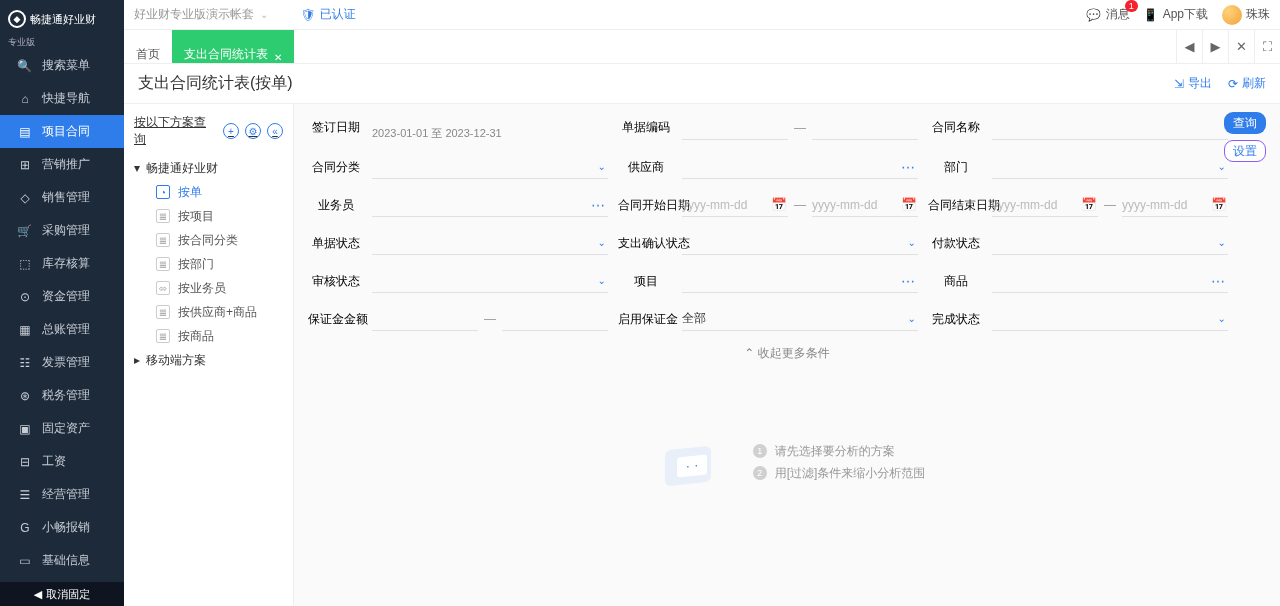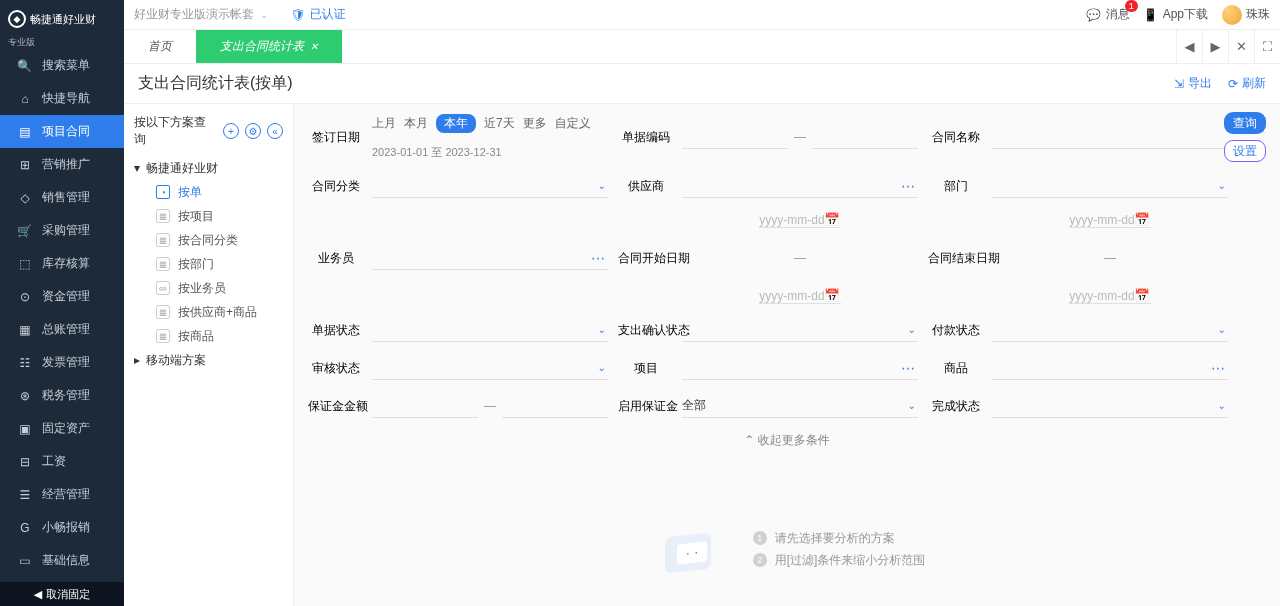--- a/index.html
+++ b/index.html
@@ -8,62 +8,62 @@
 .sidebar { width: 124px; background: #1d2a3a; color: #c7cdd4; display: flex; flex-direction: column; }
 .logo { height: 38px; display: flex; align-items: center; padding-left: 8px; gap: 4px; font-size: 11px; color: #fff; }
 .logo-icon { width: 18px; height: 18px; border: 2px solid #fff; border-radius: 50%; display: flex; align-items: center; justify-content: center; font-size: 9px; }
 .logo-sub { font-size: 9px; color: #aab; margin-top: -2px; padding-left: 8px; }
 .nav { flex: 1; overflow: hidden; }
 .nav-item { height: 33px; display: flex; align-items: center; padding-left: 18px; gap: 10px; cursor: pointer; color: #c7cdd4; }
 .nav-item.active { background: #2f7deb; color: #fff; }
 .nav-item .ico { width: 14px; height: 14px; display: flex; align-items: center; justify-content: center; font-size: 12px; }
 .pin { height: 24px; background: #0e1520; color: #fff; display: flex; align-items: center; justify-content: center; gap: 4px; font-size: 11px; }
 .main { flex: 1; display: flex; flex-direction: column; }
-.topbar { height: 30px; border-bottom: 1px solid #eee; display: flex; align-items: center; padding: 0 10px; gap: 10px; }
+.topbar { height: 30px; border-bottom: 1px solid #eee; display: flex; align-items: center; padding: 0 10px; gap: 20px; }
 .tenant { color: #999; font-size: 12px; display: flex; align-items: center; gap: 6px; }
 .chev { color: #bbb; font-size: 10px; }
 .verified { color: #2f7deb; display: flex; align-items: center; gap: 4px; margin-left: 12px; }
 .top-right { margin-left: auto; display: flex; align-items: center; gap: 14px; color: #555; }
 .msg { position: relative; display: flex; align-items: center; gap: 4px; }
 .badge { position: absolute; top: -6px; right: -8px; background: #f5222d; color: #fff; border-radius: 8px; font-size: 9px; padding: 0 4px; line-height: 12px; }
 .avatar { width: 20px; height: 20px; border-radius: 50%; background: radial-gradient(circle at 30% 30%, #ffd27a, #f2a23a); }
 .tabs { height: 34px; border-bottom: 1px solid #eee; display: flex; align-items: stretch; }
-.tab { padding: 0 24px; display: flex; align-items: center; gap: 6px; font-size: 12px; color: #555; cursor: pointer; font-style: italic; }
+.tab { padding: 0 12px; display: flex; align-items: flex-end; gap: 6px; font-size: 12px; color: #555; cursor: pointer; }
 .tab.active { background: #2ecc71; color: #fff; }
 .tab .close { font-size: 10px; }
 .tab-tools { margin-left: auto; display: flex; align-items: center; }
 .tab-tool { width: 26px; height: 100%; display: flex; align-items: center; justify-content: center; border-left: 1px solid #eee; color: #666; cursor: pointer; font-size: 13px; }
 .page-head { height: 40px; display: flex; align-items: center; padding: 0 14px; border-bottom: 1px solid #f0f0f0; }
 .page-title { font-size: 16px; color: #333; }
 .page-actions { margin-left: auto; display: flex; align-items: center; gap: 16px; color: #2f7deb; font-size: 12px; }
 .page-actions .act { display: flex; align-items: center; gap: 4px; cursor: pointer; }
 .body { flex: 1; display: flex; background: #fafafa; }
 .scheme { width: 170px; background: #fff; border-right: 1px solid #eee; padding: 10px 0; font-size: 12px; }
-.scheme-head { display: flex; align-items: center; padding: 0 10px 8px; gap: 6px; color: #333; }
+.scheme-head { display: flex; align-items: center; padding: 0 10px 8px; gap: 6px; color: #333; text-decoration: underline; }
 .scheme-head-tools { margin-left: auto; display: flex; gap: 6px; }
 .circ { width: 16px; height: 16px; border: 1px solid #2f7deb; border-radius: 50%; color: #2f7deb; display: flex; align-items: center; justify-content: center; font-size: 10px; cursor: pointer; }
 .tree-item { height: 24px; display: flex; align-items: center; padding-left: 18px; gap: 6px; color: #555; cursor: pointer; }
 .tree-parent { padding-left: 10px; color: #333; }
 .tree-leaf { padding-left: 32px; gap: 8px; }
 .tree-leaf.active { color: #2f7deb; }
 .leaf-ico { width: 14px; height: 14px; display: flex; align-items: center; justify-content: center; font-size: 10px; color: #999; border: 1px solid #ccc; border-radius: 2px; }
 .tree-leaf.active .leaf-ico { color: #2f7deb; border-color: #2f7deb; }
 .form-area { flex: 1; padding: 10px 14px; position: relative; }
 .btns { position: absolute; right: 14px; top: 8px; display: flex; flex-direction: column; gap: 6px; }
 .btn { min-width: 42px; height: 22px; border-radius: 9px; display: flex; align-items: center; justify-content: center; font-size: 12px; cursor: pointer; }
 .btn.primary { background: #2f7deb; color: #fff; }
 .btn.ghost { border: 1px solid #8b5cf6; color: #2f7deb; background: #fff; }
 .filters { display: grid; grid-template-columns: 300px 300px 300px; column-gap: 10px; row-gap: 14px; }
 .field { display: flex; align-items: center; }
 .label { width: 64px; text-align: center; color: #000000; font-size: 12px; padding-right: 8px; white-space: nowrap; }
 .control { flex: 1; }
 .select { height: 24px; border-bottom: 1px solid #e0e0e0; display: flex; align-items: center; justify-content: space-between; padding-right: 2px; color: #999; cursor: pointer; }
 .select .val { color: #333; font-size: 12px; }
 .more-dots { color: #2f7deb; letter-spacing: 1px; font-size: 14px; }
-.date-range { display: flex; align-items: center; gap: 23px; flex-direction: column; }
+.date-range { display: flex; align-items: center; gap: 6px; }
 .date-in { flex: 1; height: 24px; border-bottom: 1px solid #e0e0e0; display: flex; align-items: center; justify-content: space-between; color: #bbb; font-size: 12px; }
 .cal-ico { color: #2f7deb; font-size: 13px; }
 .dash { color: #999; }
 .sign-row { grid-column: 1 / span 1; }
 .sign-row .control { display: flex; flex-direction: column; }
 .range-tabs { display: flex; gap: 8px; font-size: 12px; color: #666; align-items: center; }
 .range-tab { cursor: pointer; }
 .range-tab.active { background: #2f7deb; color: #fff; border-radius: 8px; padding: 1px 8px; }
 .range-txt { font-size: 11px; color: #888; margin-top: 12px; }
 .num-range { display: flex; align-items: center; gap: 6px; }
@@ -269,28 +269,20 @@
         <div class="btns">
           <div class="btn primary">查询</div>
           <div class="btn ghost">设置</div>
         </div>
 
         <div class="filters">
 
           <div class="field sign-row">
             <div class="label">签订日期</div>
             <div class="control">
-              <div class="range-tabs">
-                <span class="range-tab">上月</span>
-                <span class="range-tab">本月</span>
-                <span class="range-tab active">本年</span>
-                <span class="range-tab">近7天</span>
-                <span class="range-tab">更多</span>
-                <span class="range-tab">自定义</span>
-              </div>
               <div class="range-txt">2023-01-01 至 2023-12-31</div>
             </div>
           </div>
           <div class="field">
             <div class="label">单据编码</div>
             <div class="control num-range">
               <div class="num-in"></div>
               <span class="dash">—</span>
               <div class="num-in"></div>
             </div>

